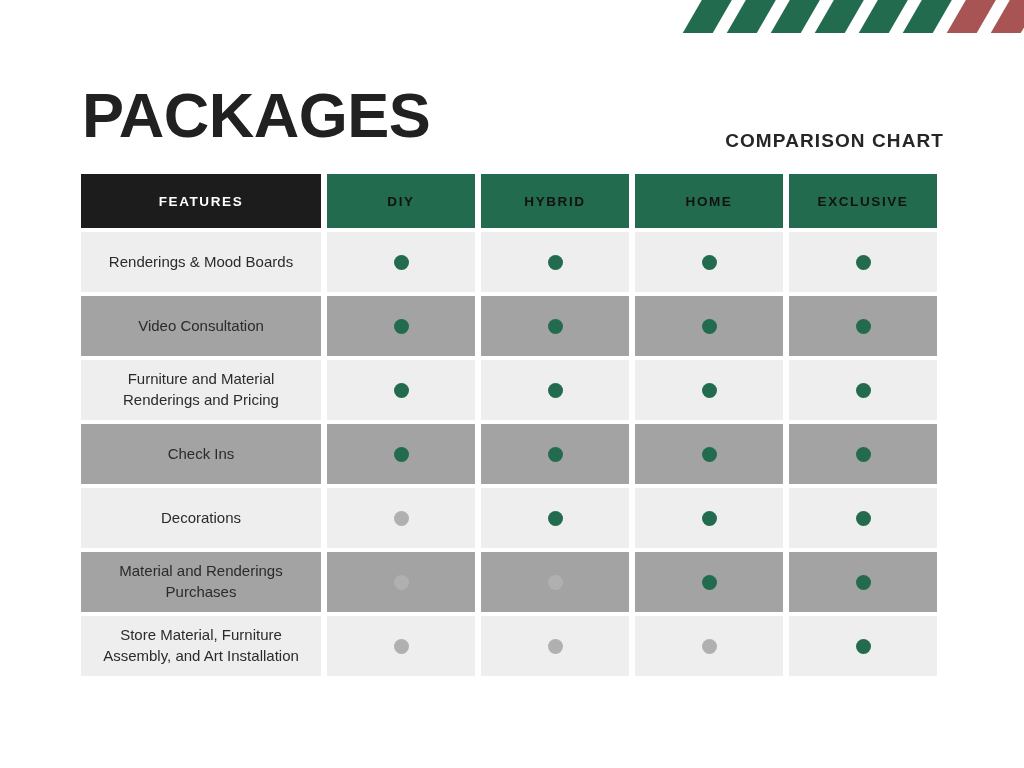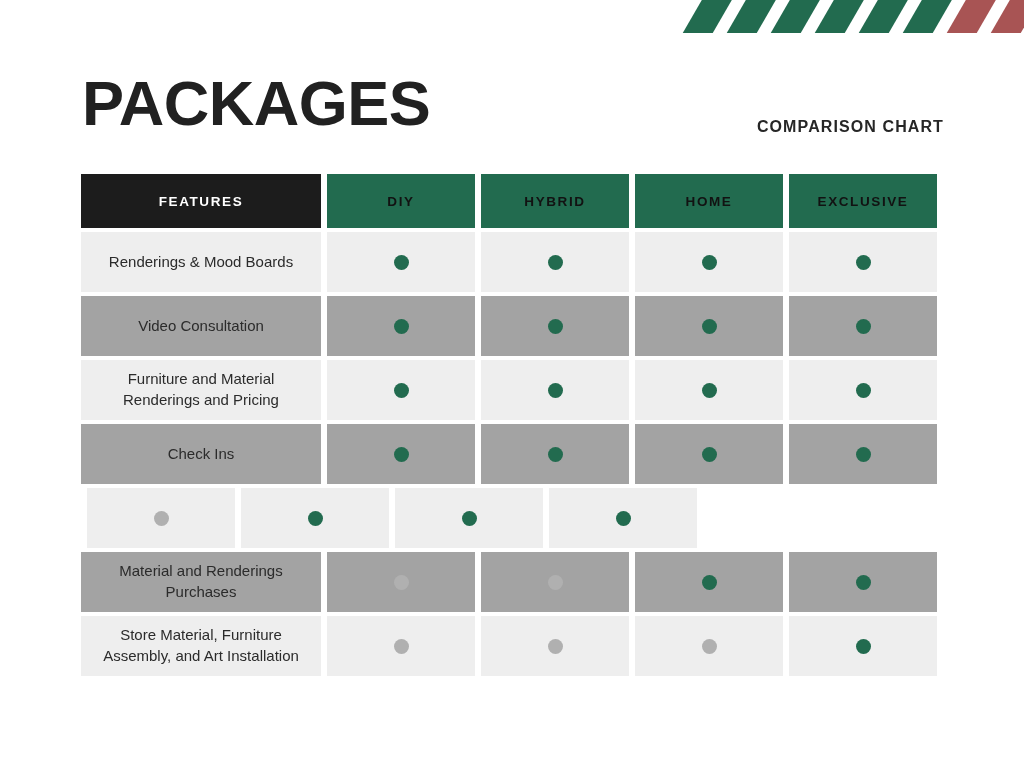--- a/index.html
+++ b/index.html
@@ -29,40 +29,40 @@
     top: -6px;
     height: 46px;
     width: 30px;
     transform: skewX(-30deg);
   }
 
   
   #title-block {
     position: absolute;
     left: 0;
-    top: 78px;
+    top: 90px;
     width: 1024px;
     height: 70px;
   }
   #page-title {
     position: absolute;
     left: 82px;
     top: -6px;
     font-size: 63px;
     font-weight: bold;
     color: #212121;
     letter-spacing: -0.5px;
     line-height: 1;
     white-space: nowrap;
   }
   #page-subtitle {
     position: absolute;
     right: 80px;
     top: 40px;
-    font-size: 16px;
+    font-size: 19px;
     font-weight: bold;
     color: #262626;
     letter-spacing: 1.1px;
     white-space: nowrap;
   }
 
   
   #comparison-table {
     position: absolute;
     left: 81px;
@@ -230,20 +230,21 @@
           <span class="dot on"></span>
         </div>
         <div class="cell-plan">
           <span class="dot on"></span>
         </div>
         <div class="cell-plan">
           <span class="dot on"></span>
         </div>
       </div>
       <div class="table-row body-row shaded">
+        <div class="cell-feature">Decorations</div>
         <div class="cell-plan">
           <span class="dot off"></span>
         </div>
         <div class="cell-plan">
           <span class="dot on"></span>
         </div>
         <div class="cell-plan">
           <span class="dot on"></span>
         </div>
         <div class="cell-plan">

